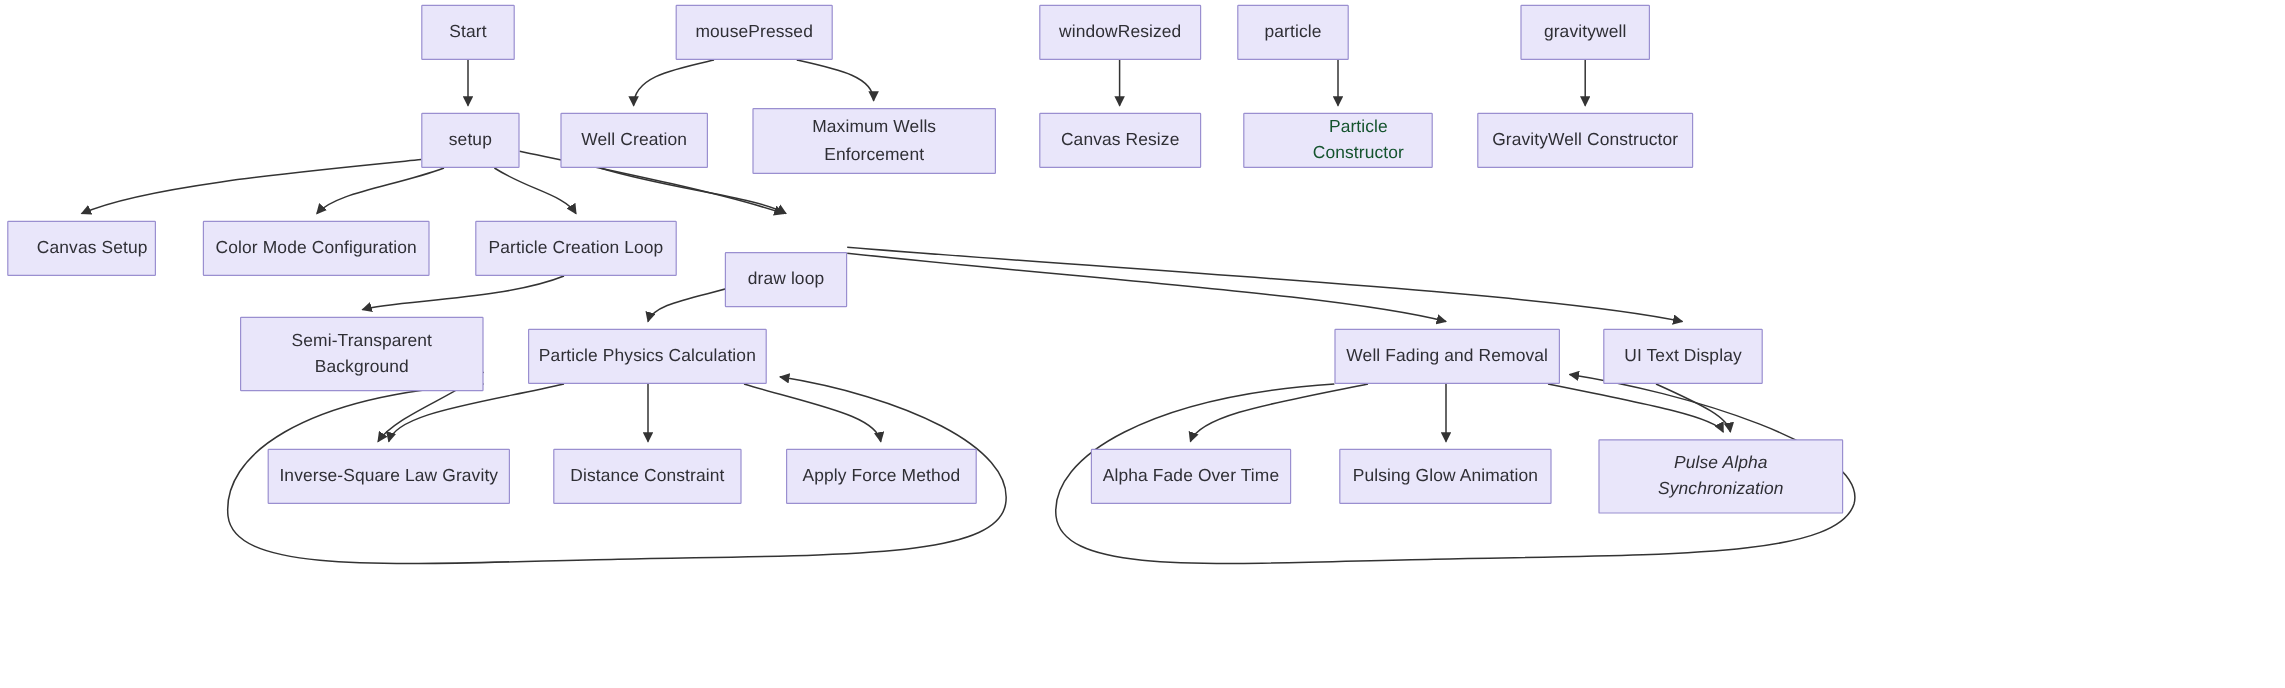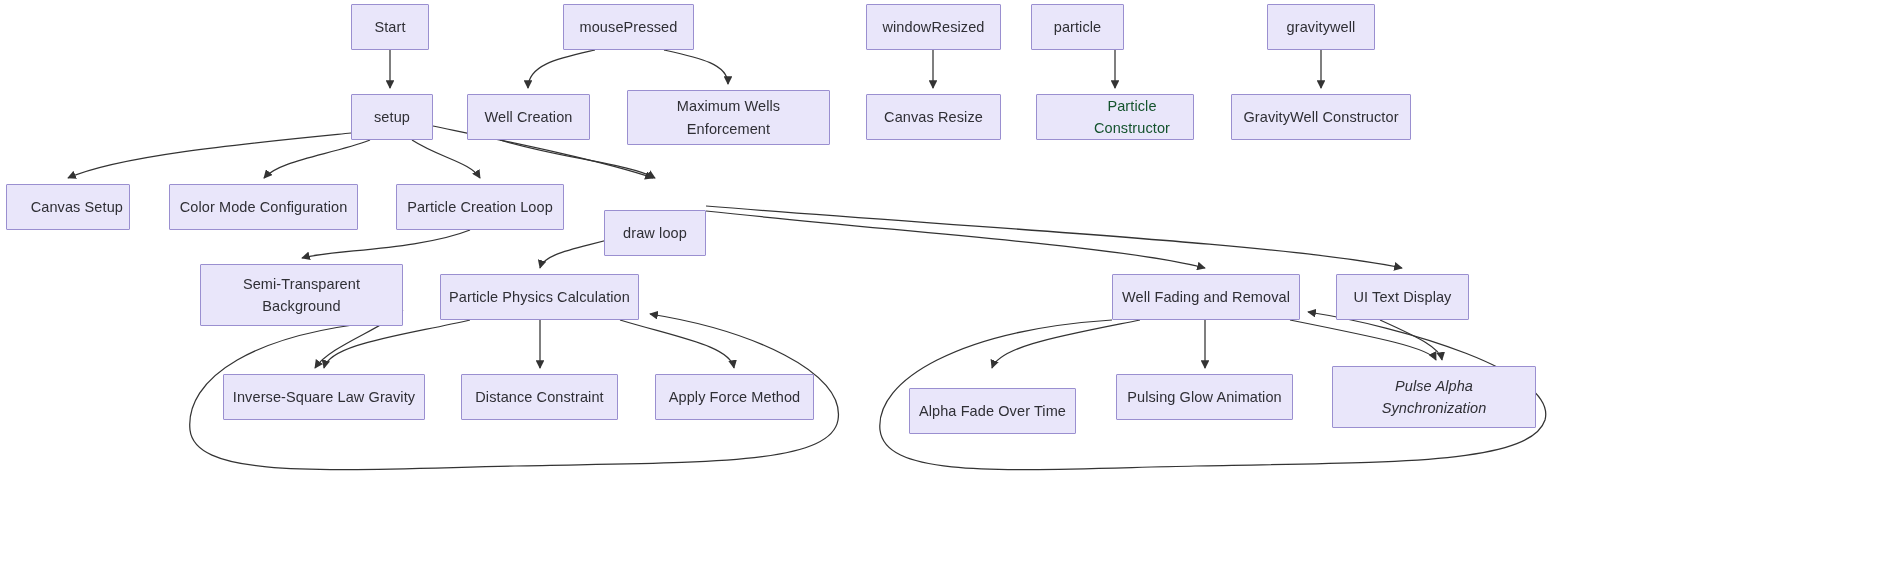--- a/index.html
+++ b/index.html
@@ -150,21 +150,21 @@
       </div>
       <div class="node" style="left: 223px; top: 374px; width: 202px; height: 46px; background: rgb(233, 230, 250); border-color: rgb(154, 143, 208); color: rgb(47, 47, 53); align-items: center;">
         <span class="lbl">Inverse-Square Law Gravity</span>
       </div>
       <div class="node" style="left: 461px; top: 374px; width: 157px; height: 46px; background: rgb(233, 230, 250); border-color: rgb(154, 143, 208); color: rgb(47, 47, 53);">
         <span class="lbl">Distance Constraint</span>
       </div>
       <div class="node" style="left: 655px; top: 374px; width: 159px; height: 46px; background: rgb(233, 230, 250); border-color: rgb(154, 143, 208); color: rgb(47, 47, 53);">
         <span class="lbl">Apply Force Method</span>
       </div>
-      <div class="node" style="left: 909px; top: 374px; width: 167px; height: 46px; background: rgb(233, 230, 250); border-color: rgb(154, 143, 208); color: rgb(47, 47, 53); margin-top: 14px;">
+      <div class="node" style="left: 909px; top: 374px; width: 167px; height: 46px; background: rgb(233, 230, 250); border-color: rgb(154, 143, 208); color: rgb(47, 47, 53);">
         <span class="lbl">Alpha Fade Over Time</span>
       </div>
       <div class="node" style="left: 1116px; top: 374px; width: 177px; height: 46px; background: rgb(233, 230, 250); border-color: rgb(154, 143, 208); color: rgb(47, 47, 53);">
         <span class="lbl">Pulsing Glow Animation</span>
       </div>
       <div class="node" style="left: 1332px; top: 366px; width: 204px; height: 62px; background: rgb(233, 230, 250); border-color: rgb(154, 143, 208); color: rgb(47, 47, 53); font-style: italic;">
         <span class="lbl">Pulse Alpha
 Synchronization</span>
       </div>
     </div>

